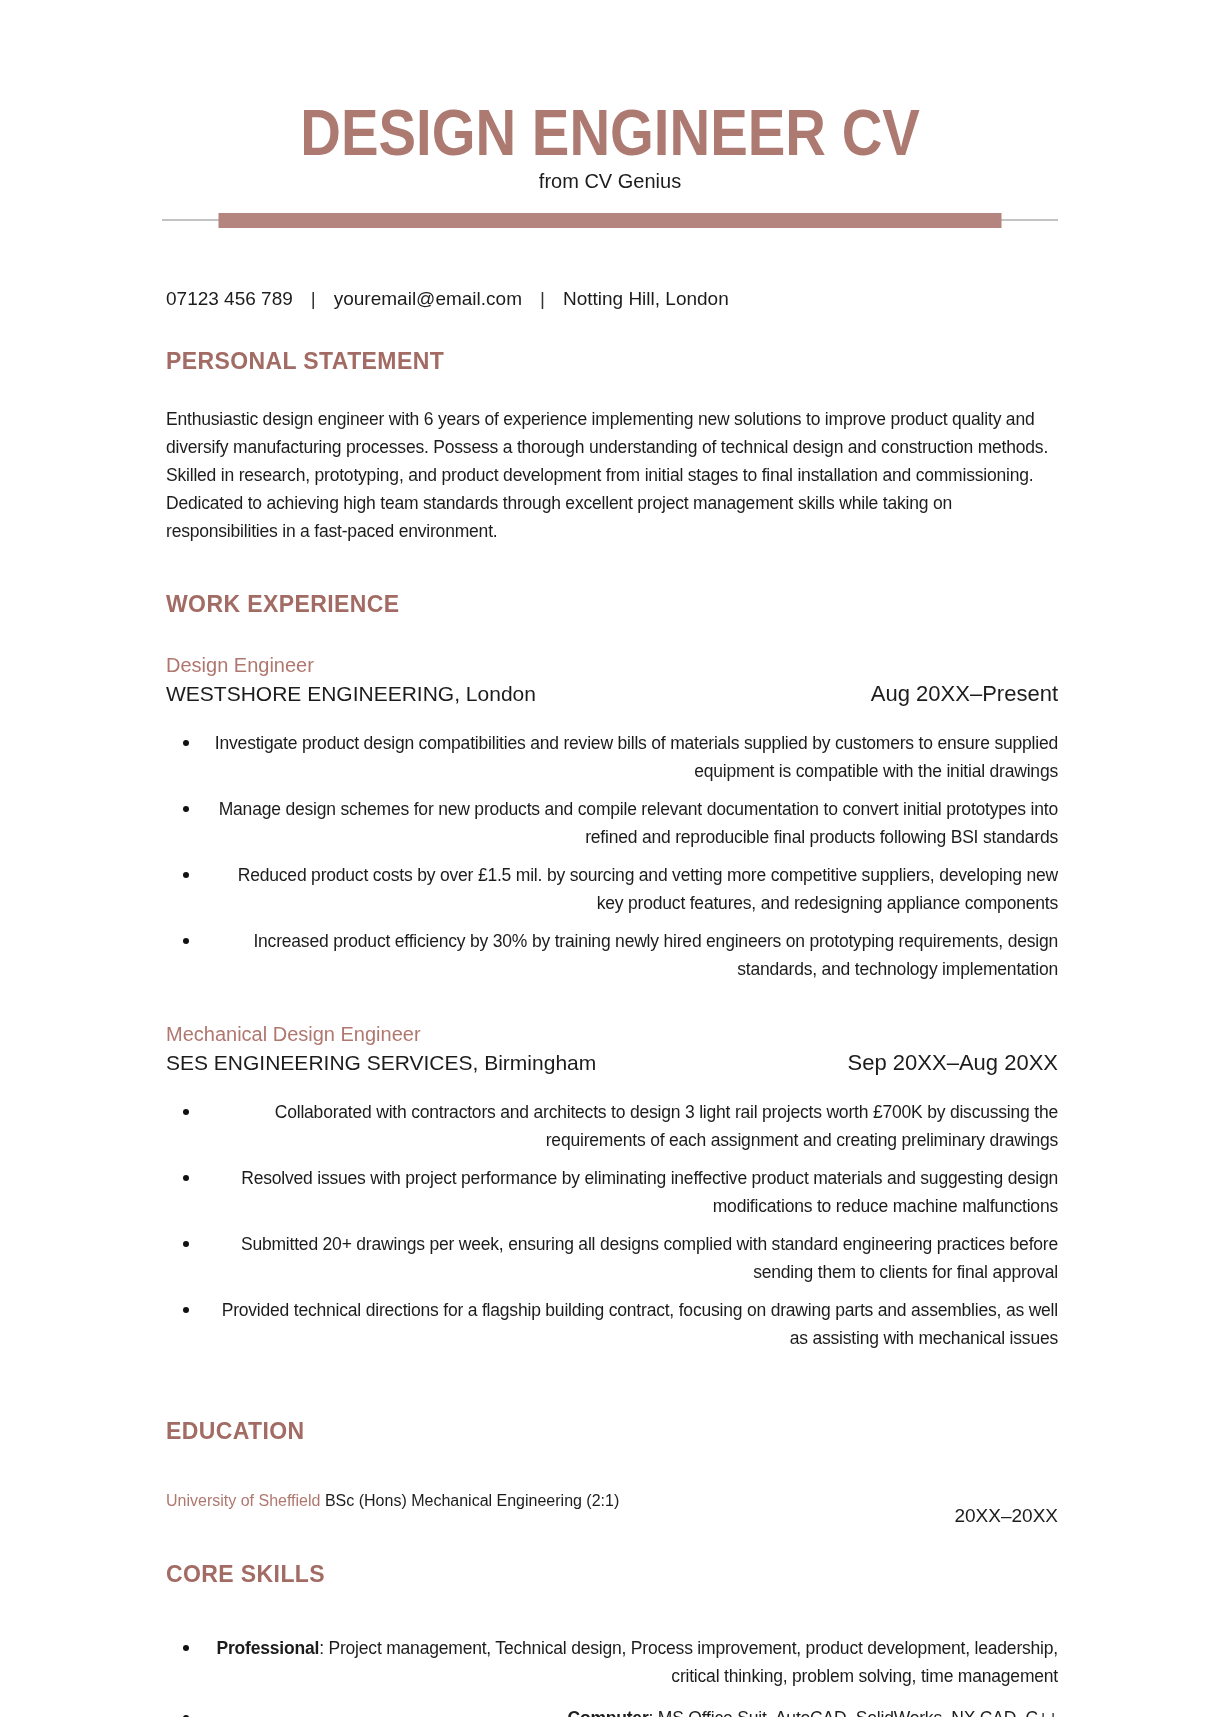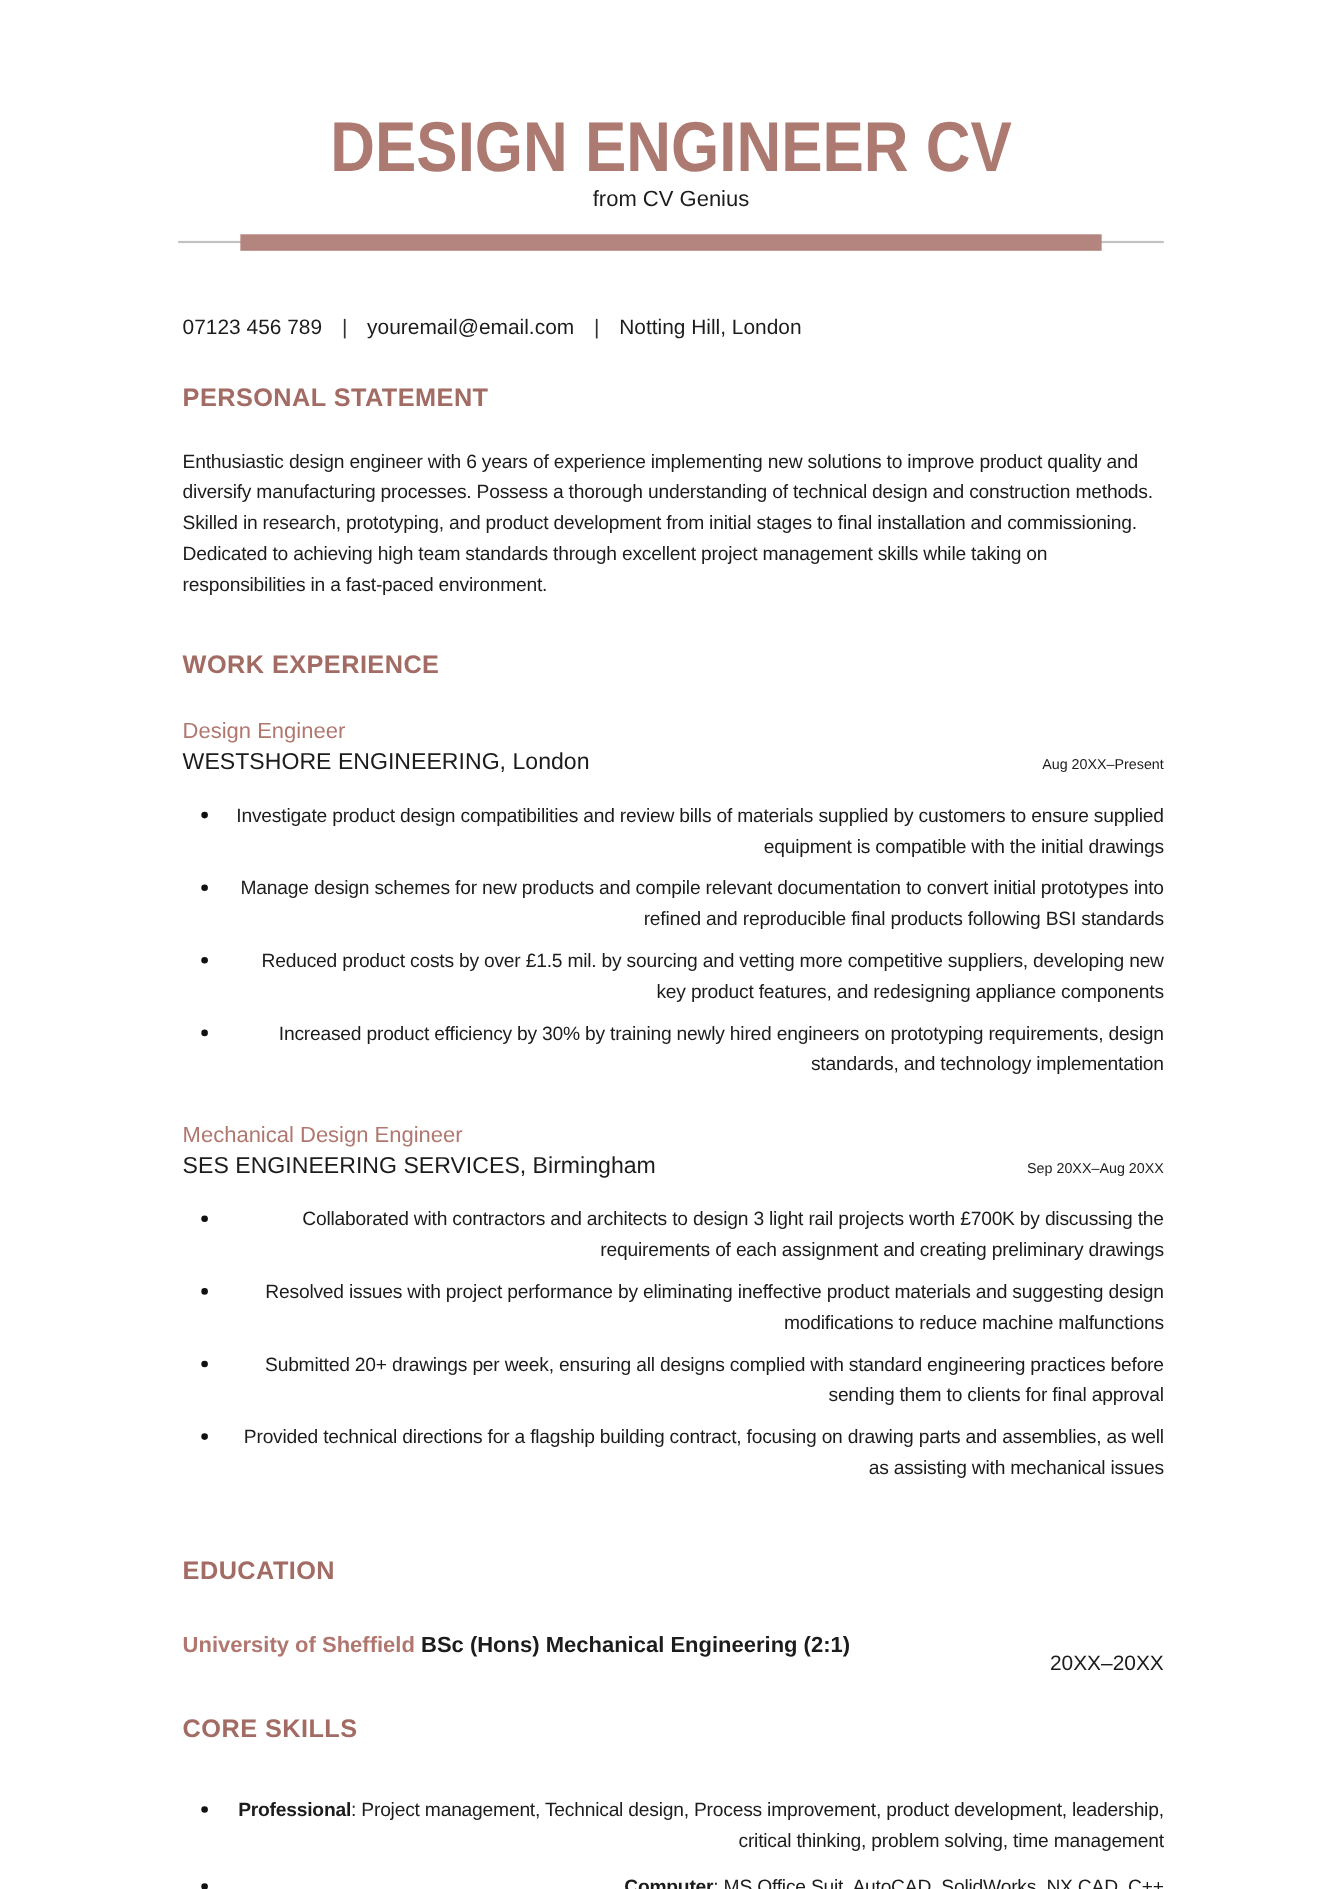--- a/index.html
+++ b/index.html
@@ -64,40 +64,40 @@
 
   .job-title {
     font-size: 20px;
     font-weight: normal;
     color: var(--accent-job, #b0776f);
   }
   .job-1 .job-title { margin-top: 36px; }
   .job-2 .job-title { margin-top: 40px; }
   .job-line { display: flex; align-items: baseline; justify-content: space-between; margin-top: 4px; }
   .company { font-size: 21px; }
-  .dates { font-size: 13px; white-space: nowrap; }
+  .dates { font-size: 22px; white-space: nowrap; }
 
   ul.bullets { list-style: none; margin-top: 22px; text-align: right; }
   ul.bullets li {
     position: relative;
     padding-left: 45px;
     font-size: 17.5px;
     line-height: 28px;
     letter-spacing: -0.2px;
     margin-bottom: 10px;
   }
   ul.bullets li .dot {
     position: absolute; left: 17px; top: 11px;
     width: 6px; height: 6px; border-radius: 50%;
     background: #111;
   }
 
   .sec-education .sec-h { margin-top: 66px; }
   .edu-row { display: flex; align-items: baseline; justify-content: space-between; margin-top: 44px; }
-  .edu-left { font-size: 20px; font-weight: bold; }
+  .edu-left { font-size: 16px; }
   .edu-institution { color: var(--accent-job, #b0776f); }
   .edu-degree { color: #1c1c1c; }
   .edu-dates { font-size: 19px; position: relative; top: 16px; white-space: nowrap; }
 
   .sec-skills .sec-h { margin-top: 50px; }
   .sec-skills ul.bullets { margin-top: 46px; }
   .sec-skills ul.bullets li { margin-bottom: 14px; }
   .skill-label { font-weight: bold; }
 </style>
 </head>

